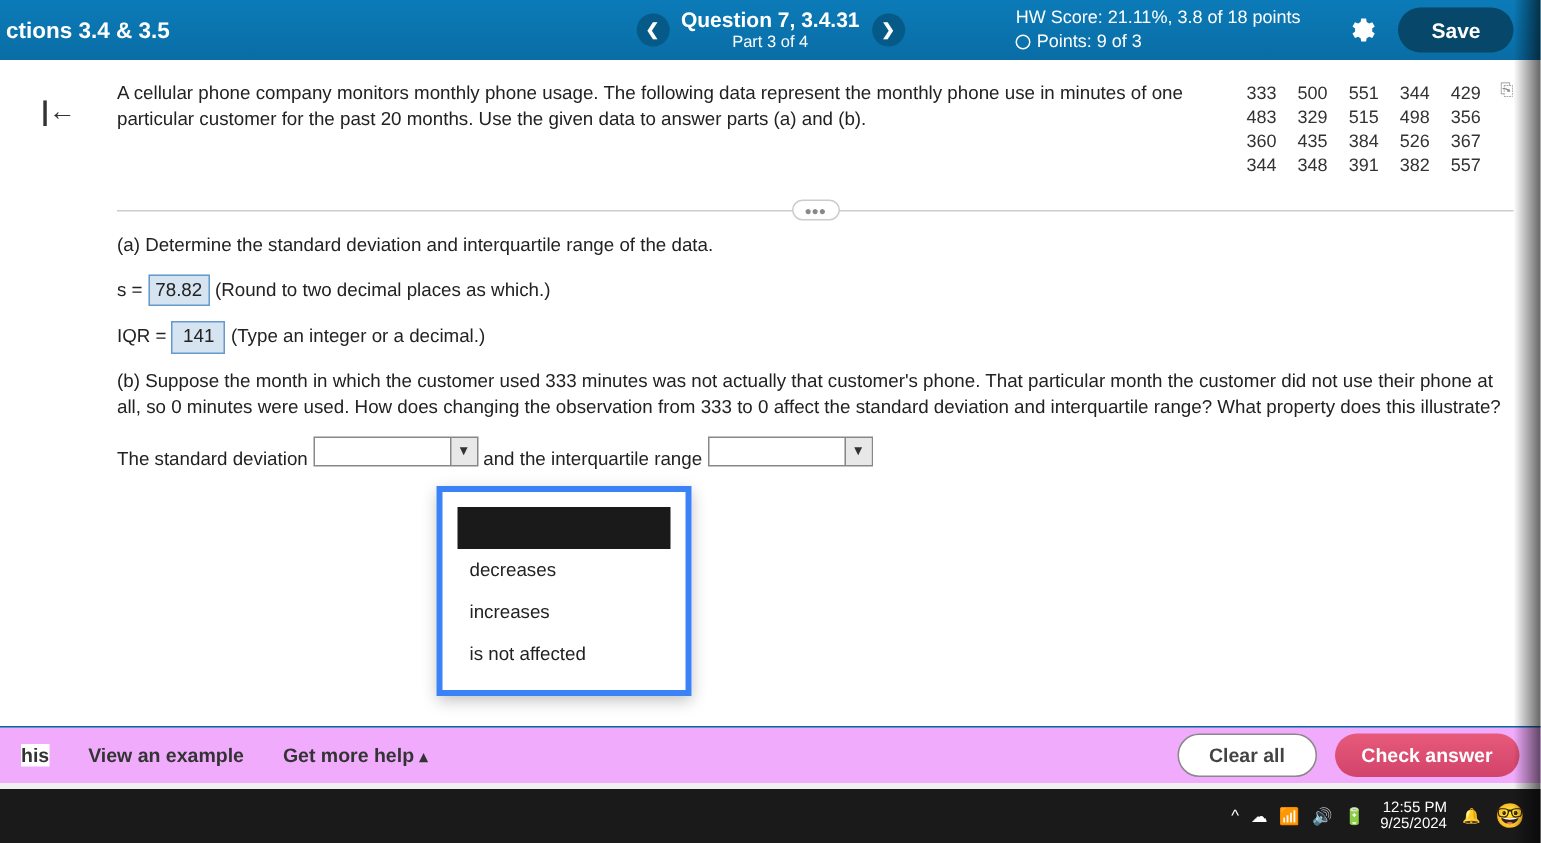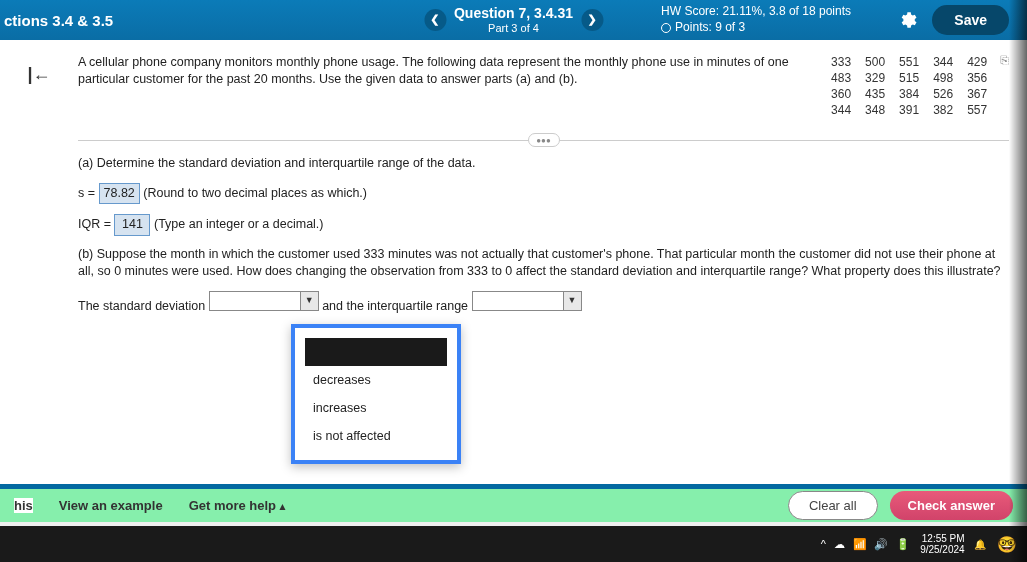--- a/index.html
+++ b/index.html
@@ -58,21 +58,21 @@
     }
     .q-title {
       font-size: 14px;
       font-weight: bold;
     }
     .q-part {
       font-size: 11px;
     }
     .score-block {
       position: absolute;
-      right: 176px;
+      right: 160px;
       font-size: 12px;
       line-height: 1.3;
       text-align: center;
     }
     .score-block .row2 {
       display: flex;
       align-items: center;
       gap: 4px;
     }
     .circ {
@@ -237,25 +237,25 @@
       width: 65px;
       height: 26px;
       background: #e8d088;
     }
     .footer {
       position: absolute;
       bottom: 40px;
       left: 0;
       right: 0;
       height: 38px;
-      border-top: 5px solid #0369a1;
+      border-top: 1px solid #0369a1;
       display: flex;
       align-items: center;
       padding: 0 14px;
-      background: #86efac;
+      background: #f0abfc;
       font-size: 13px;
     }
     .footer .left-links {
       display: flex;
       gap: 26px;
       color: #333;
     }
     .footer .left-links span {
       cursor: pointer;
       font-weight: 600;
@@ -266,21 +266,21 @@
       gap: 12px;
       align-items: center;
     }
     .clear-btn {
       border: 1.5px solid #888;
       background: white;
       padding: 6px 20px;
       border-radius: 18px;
       font-size: 13px;
       cursor: pointer;
-      font-weight: normal;
+      font-weight: bold;
       color: #444;
     }
     .check-btn {
       border: none;
       background: linear-gradient(to bottom, #e85a7a, #d1436a);
       color: white;
       padding: 7px 18px;
       border-radius: 18px;
       font-size: 13px;
       font-weight: bold;

